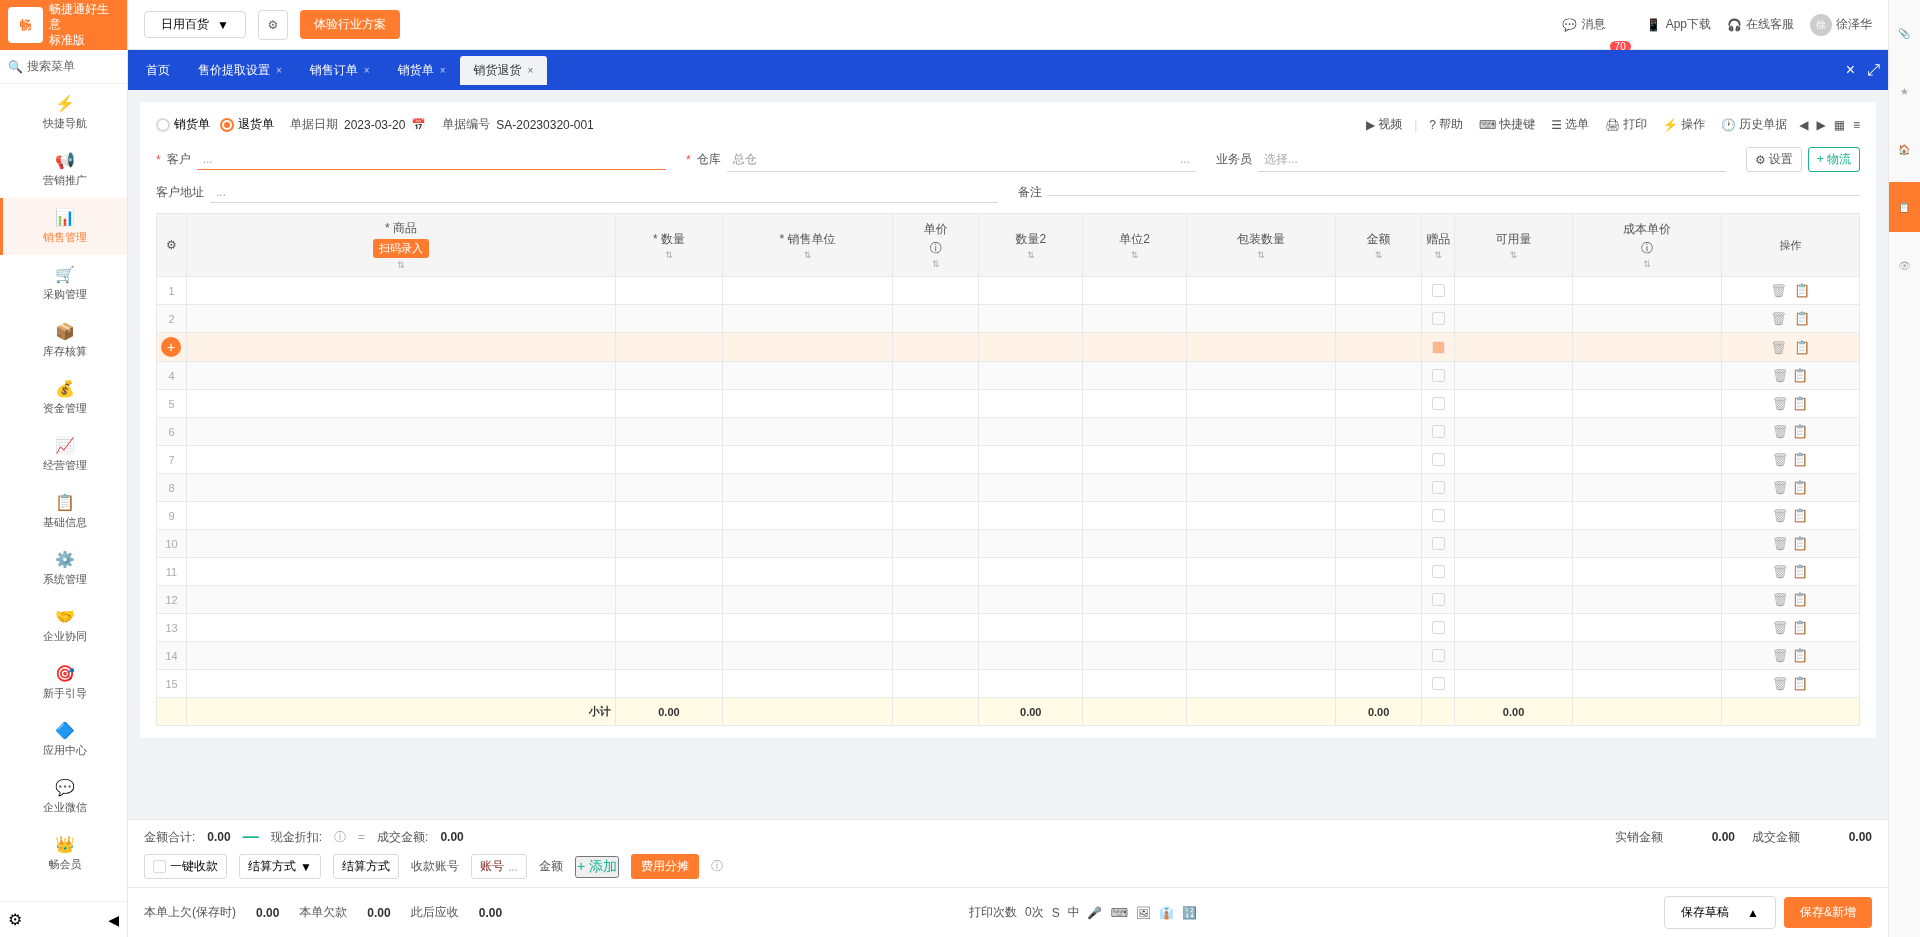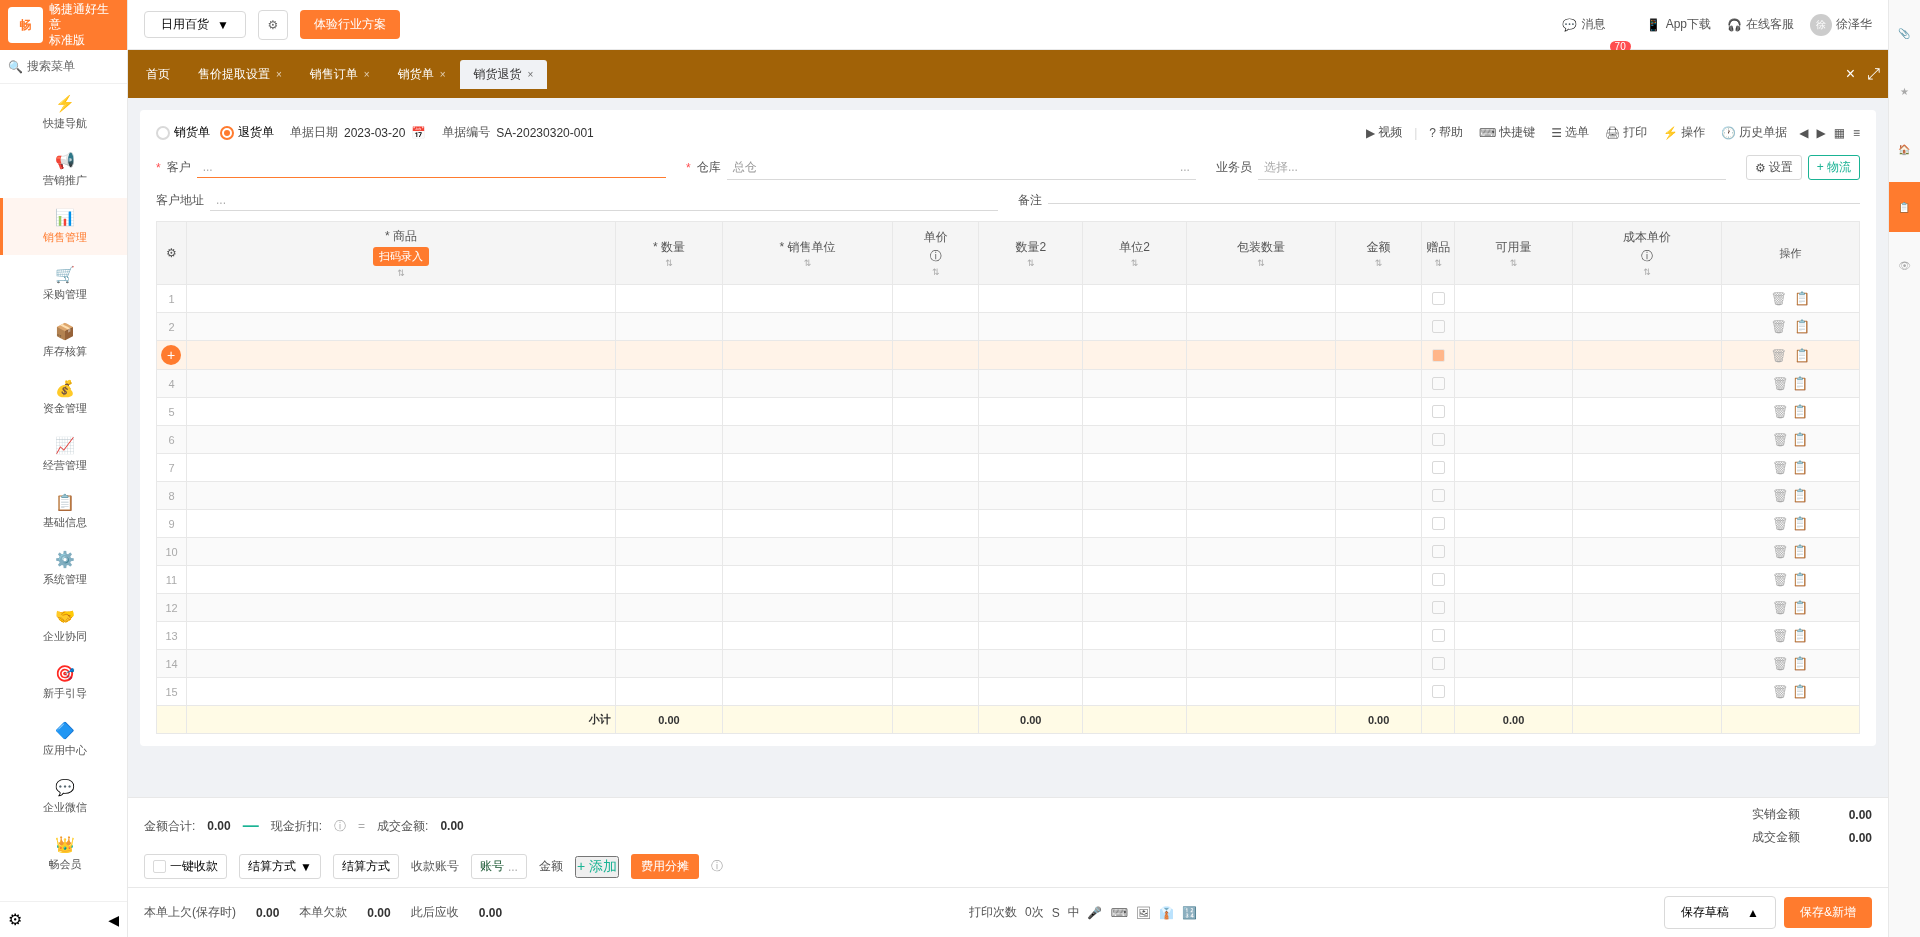--- a/index.html
+++ b/index.html
@@ -25,21 +25,21 @@
     .topbar { height: 50px; background: #fff; border-bottom: 1px solid #e8e8e8; display: flex; align-items: center; justify-content: space-between; padding: 0 16px; flex-shrink: 0; }
     .topbar-left { display: flex; align-items: center; gap: 12px; }
     .topbar-select { border: 1px solid #d9d9d9; border-radius: 4px; padding: 4px 16px; font-size: 12px; display: flex; align-items: center; gap: 8px; cursor: pointer; min-width: 100px; }
     .topbar-gear { width: 30px; height: 30px; border: 1px solid #d9d9d9; border-radius: 4px; display: flex; align-items: center; justify-content: center; cursor: pointer; color: #666; }
     .topbar-btn { background: #ff7b2e; color: #fff; border: none; border-radius: 4px; padding: 6px 14px; cursor: pointer; font-size: 12px; }
     .topbar-right { display: flex; align-items: center; gap: 16px; color: #555; font-size: 12px; }
     .topbar-right-item { display: flex; align-items: center; gap: 4px; cursor: pointer; }
     .badge { background: #ff4d4f; color: #fff; border-radius: 10px; padding: 0 5px; font-size: 10px; min-width: 18px; text-align: center; margin-top: 43px; }
 
     
-    .tabs { background: #a16207; display: flex; align-items: center; height: 48px; padding: 0 4px; flex-shrink: 0; }
+    .tabs { background: #1d4ed8; display: flex; align-items: center; height: 40px; padding: 0 4px; flex-shrink: 0; }
     .tab { padding: 6px 14px; color: #fff; cursor: pointer; border-radius: 3px 3px 0 0; display: flex; align-items: center; gap: 6px; font-size: 12px; white-space: nowrap; }
     .tab.active { background: #f0f2f5; color: #333; }
     .tab-close { font-size: 10px; opacity: 0.7; }
     .tabs-end { margin-left: auto; display: flex; gap: 4px; }
     .tabs-end-btn { color: #fff; cursor: pointer; font-size: 16px; padding: 2px 4px; }
 
     
     .page-content { flex: 1; overflow-y: auto; background: #f0f2f5; padding: 12px; }
     .form-card { background: #fff; border-radius: 4px; padding: 12px 16px; }
 
@@ -691,21 +691,21 @@
   <div class="footer">
     <div class="footer-row1">
       <span class="footer-label">金额合计:</span>
       <span class="footer-value">0.00</span>
       <span class="footer-dash">—</span>
       <span class="footer-label">现金折扣:</span>
       <span style="color:#aaa;">ⓘ</span>
       <span style="color:#aaa;">=</span>
       <span class="footer-label">成交金额:</span>
       <span class="footer-value">0.00</span>
-      <div style="margin-left:auto;display:flex;flex-direction:column;align-items:flex-end;gap:6px;justify-content:flex-end;">
+      <div style="margin-left:auto;display:flex;flex-direction:row;align-items:flex-end;gap:17px;justify-content:flex-end;">
         <div class="total-row">
           <span class="total-label">实销金额</span>
           <span class="total-value">0.00</span>
         </div>
         <div class="total-row">
           <span class="total-label">成交金额</span>
           <span class="total-value">0.00</span>
         </div>
       </div>
     </div>
@@ -716,21 +716,21 @@
       </div>
       <div class="one-click-btn">
         <span>结算方式</span>
         <span>▼</span>
       </div>
       <div class="one-click-btn">
         <span>结算方式</span>
       </div>
       <span class="footer-label">收款账号</span>
       <div class="one-click-btn">
-        <span style="color:#14532d;text-align:right;">账号</span>
+        <span style="color:#7f1d1d;text-align:right;">账号</span>
         <span style="color:#aaa;">...</span>
       </div>
       <span class="footer-label">金额</span>
       <button class="add-btn-sm">+ 添加</button>
       <button class="fee-btn">费用分摊</button>
       <span style="color:#aaa;">ⓘ</span>
     </div>
   </div>
 
   <div class="bottom-bar">

